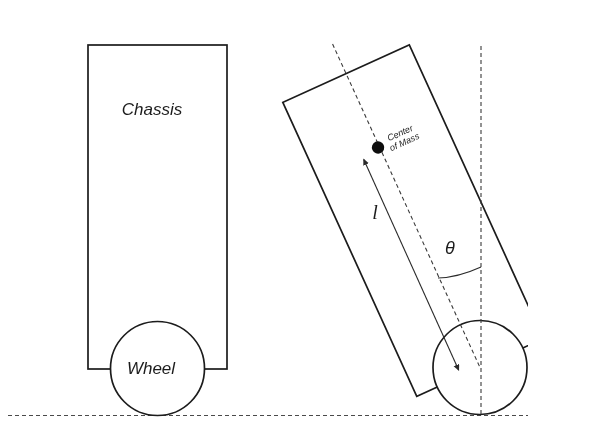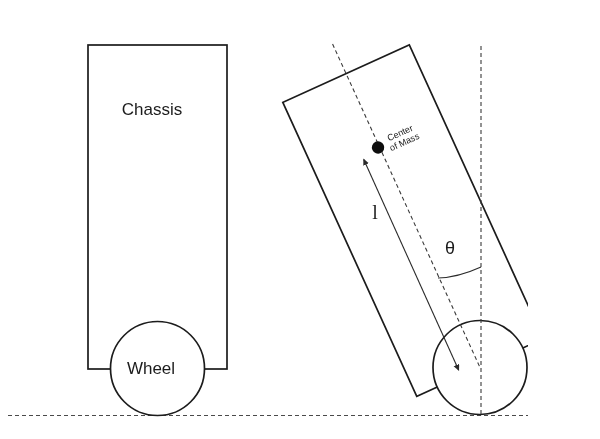--- a/index.html
+++ b/index.html
@@ -7,20 +7,21 @@
     padding: 0;
     background: #ffffff;
   }
   .stage {
     position: relative;
     width: 528px;
     height: 439px;
     background: #ffffff;
     overflow: hidden;
     font-family: "Liberation Sans", sans-serif;
+    font-style: italic;
   }
   svg { display: block; }
 
   .solid-shape {
     fill: #ffffff;
     stroke: #1c1c1c;
     stroke-width: 1.7;
   }
   .dash-line {
     fill: none;

